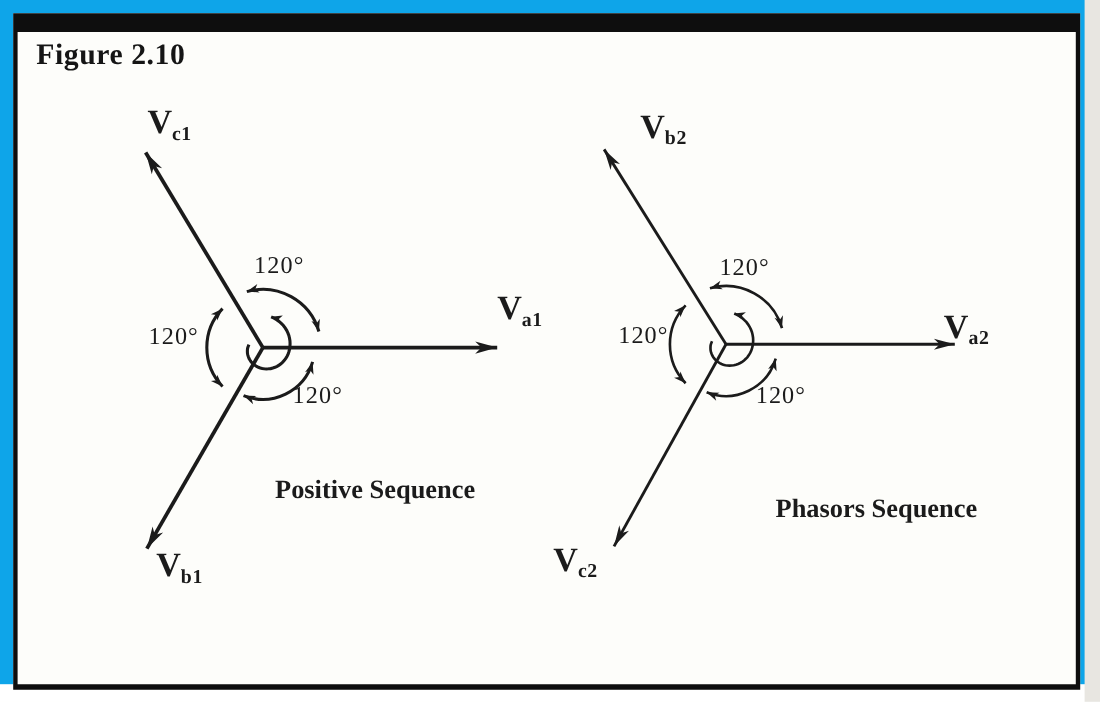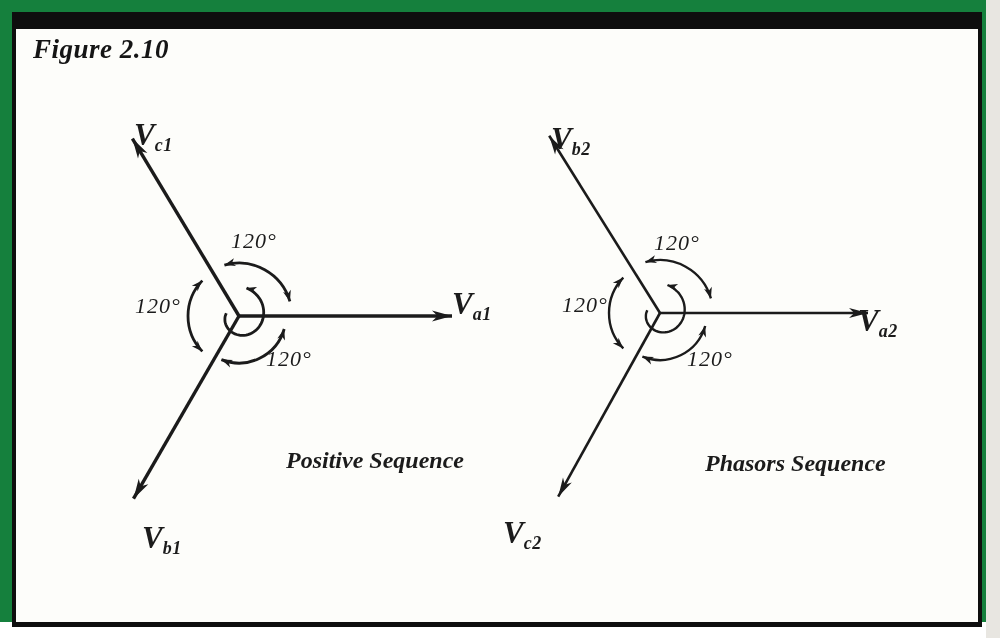--- a/index.html
+++ b/index.html
@@ -1,35 +1,35 @@
 <!DOCTYPE html>
 <html><head>
 <meta charset="utf-8">
 <style>
   html,body{margin:0;padding:0;}
   body{
     width:1000px;height:638px;overflow:hidden;
     background:#ffffff;
     font-family:"Liberation Serif", serif;
   }
-  .page{position:relative;width:1000px;height:622px;background:#15803d;font-style:italic;}
+  .page{position:relative;width:1000px;height:622px;background:#0ea5e9;}
   .page-edge{position:absolute;top:0;height:638px;background:#e8e6e1;}
   .figure-frame{
     position:absolute;left:12px;top:12px;width:970px;height:615px;
     box-sizing:border-box;background:#fdfdfa;
     border-style:solid;border-color:#0e0e0e;
     border-top-width:17px;border-left-width:4px;border-right-width:4px;border-bottom-width:5px;
   }
   .heading{
     position:absolute;left:33px;top:34px;
     font-size:27px;font-weight:bold;color:#151515;letter-spacing:0.5px;
   }
   #phasor-svg{position:absolute;left:0;top:0;}
   #labels-layer{position:absolute;left:0;top:0;width:1000px;height:638px;color:#1b1b1b;}
-  .vlabel{position:absolute;font-weight:bold;font-size:31px;line-height:1;white-space:nowrap;margin-top:24px;}
+  .vlabel{position:absolute;font-weight:bold;font-size:31px;line-height:1;white-space:nowrap;}
   .vlabel .vsub{font-size:18px;vertical-align:-0.33em;letter-spacing:0.5px;}
   .anglabel{position:absolute;font-size:22px;line-height:1;letter-spacing:1px;white-space:nowrap;}
   .seqtitle{position:absolute;font-size:24px;font-weight:bold;line-height:1.1;white-space:nowrap;}
   .caption{
     position:absolute;left:0;top:570px;width:1000px;text-align:center;
     font-size:23px;font-weight:bold;color:#1b1b1b;letter-spacing:0.3px;
   }
 </style>
 </head>
 <body>
@@ -74,22 +74,22 @@
       <path d="M647.3 310.3 L646.8 311.5 L646.3 312.8 L646.0 314.1 L645.9 315.6 L645.9 317.0 L646.0 318.5 L646.3 319.9 L646.8 321.4 L647.4 322.9 L648.2 324.3 L649.1 325.6 L650.2 326.9 L651.4 328.1 L652.8 329.1 L654.3 330.1 L655.9 330.9 L657.6 331.5 L659.4 332.0 L661.2 332.3 L663.2 332.4 L665.1 332.3 L667.1 332.1 L669.0 331.6 L671.0 330.9 L672.9 330.0 L674.7 328.9 L676.4 327.7 L678.0 326.2 L679.5 324.6 L680.8 322.8 L682.0 320.8 L683.0 318.7 L683.7 316.5 L684.3 314.2 L684.6 311.8 L684.7 309.4 L684.6 307.0 L684.2 304.5 L683.6 302.0 L682.7 299.6 L681.6 297.3 L680.2 295.1 L678.6 292.9 L676.7 291.0 L674.7 289.2 L672.5 287.6 L670.1 286.2 L667.5 285.0 " fill="none" stroke="#1b1b1b" stroke-width="2.4"></path>
       <polygon points="667.5,285.0 678.1,283.9 674.5,286.9 676.2,291.2" fill="#1b1b1b"></polygon>
     </svg>
   <div id="labels-layer" style="color: rgb(27, 27, 27);">
       <div class="vlabel" style="left: 452px; top: 264px;"><span class="vmain">V</span><span class="vsub">a1</span></div>
       <div class="vlabel" style="left: 134px; top: 95px;"><span class="vmain">V</span><span class="vsub">c1</span></div>
       <div class="vlabel" style="left: 142px; top: 498px; text-align: right;"><span class="vmain">V</span><span class="vsub">b1</span></div>
       <div class="anglabel" style="left: 231px; top: 230px;">120°</div>
       <div class="anglabel" style="left: 135px; top: 295px;">120°</div>
       <div class="anglabel" style="left: 266px; top: 348px;">120°</div>
-      <div class="seqtitle" style="left: 250px; top: 447px; margin-left: 36px;">Positive Sequence</div>
+      <div class="seqtitle" style="left: 250px; top: 433px;">Positive Sequence</div>
       <div class="vlabel" style="left: 858px; top: 281px;"><span class="vmain">V</span><span class="vsub">a2</span></div>
-      <div class="vlabel" style="left: 551px; top: 99px;"><span class="vmain">V</span><span class="vsub">b2</span></div>
+      <div class="vlabel" style="left: 582px; top: 99px;"><span class="vmain">V</span><span class="vsub">b2</span></div>
       <div class="vlabel" style="left: 503px; top: 493px;"><span class="vmain">V</span><span class="vsub">c2</span></div>
       <div class="anglabel" style="left: 654px; top: 232px;">120°</div>
       <div class="anglabel" style="left: 562px; top: 294px;">120°</div>
       <div class="anglabel" style="left: 687px; top: 348px;">120°</div>
       <div class="seqtitle" style="left: 705px; top: 450px;">Phasors Sequence</div>
     </div>
 </div>
 
 </body></html>

